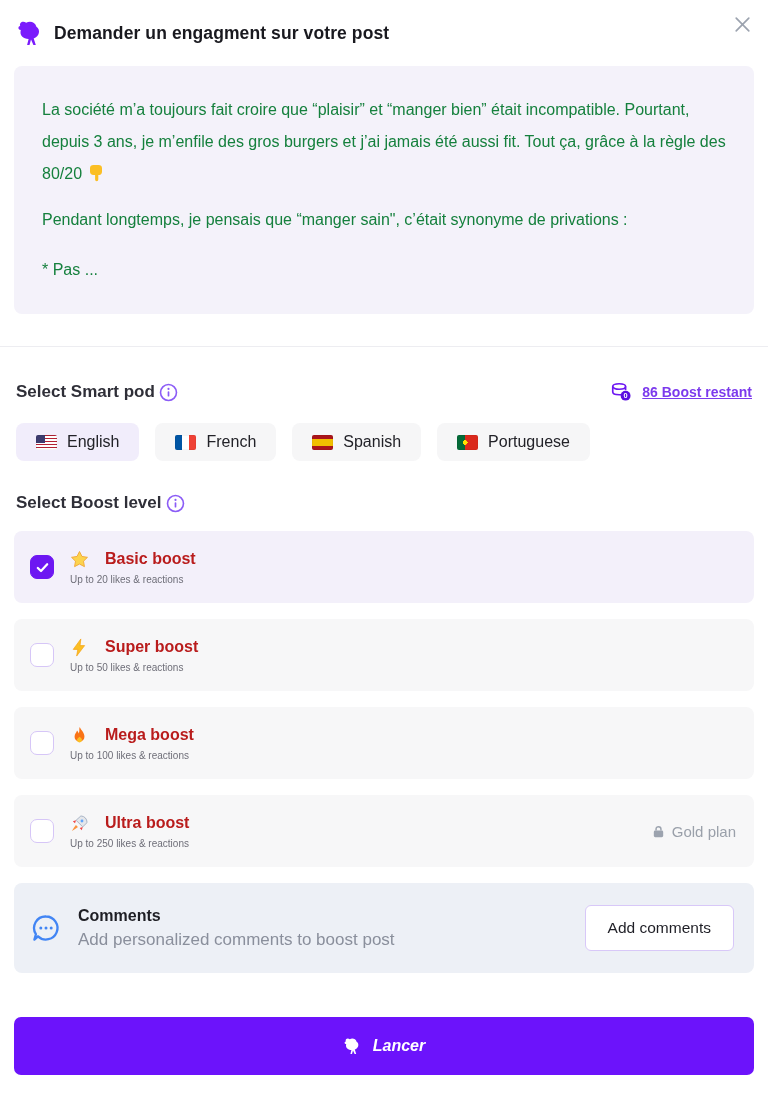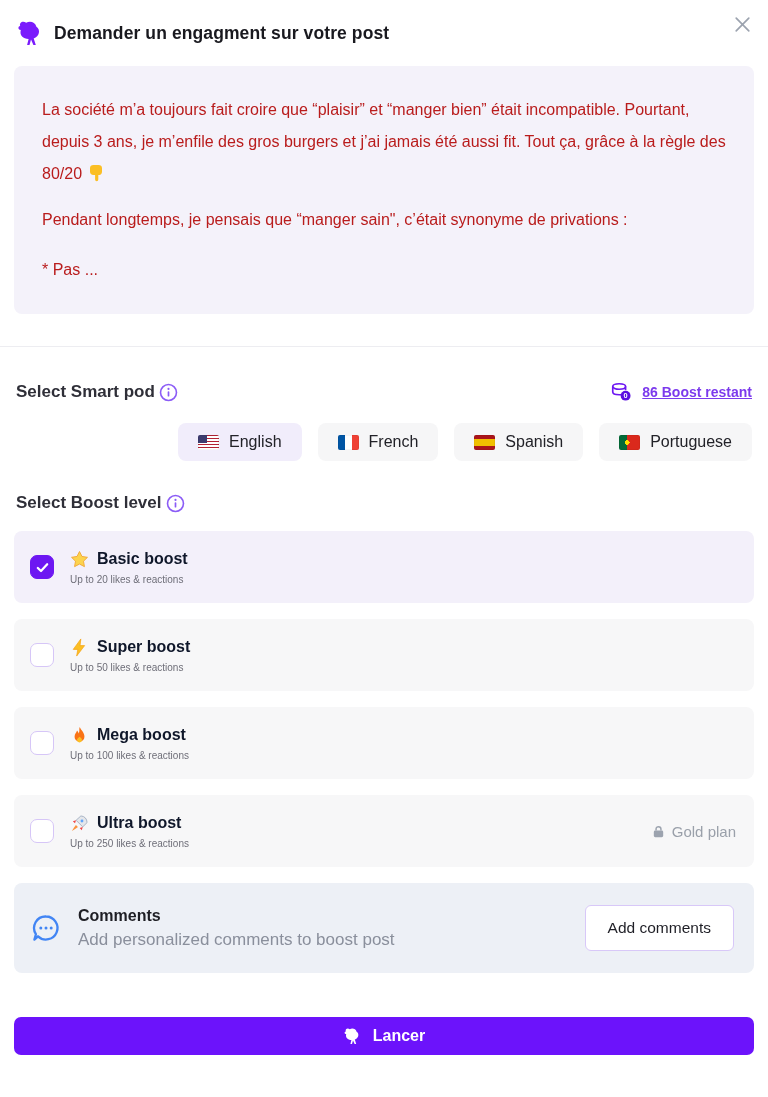--- a/index.html
+++ b/index.html
@@ -8,37 +8,37 @@
 
   
   .header { display:flex; align-items:center; gap:8px; padding:18px 16px 12px; position:relative; }
   .logo-duck { width:30px; height:30px; flex:0 0 auto; }
   .title { font-size:17.5px; font-weight:700; color:#19191f; letter-spacing:.1px; }
   .close-btn { position:absolute; top:12px; right:14px; width:24px; height:24px; cursor:pointer;
     display:flex; align-items:center; justify-content:center; }
 
   
   .post-box { margin:6px 14px 0; background:#f4f2fa; border-radius:8px; padding:28px 28px;
-    font-size:16px; line-height:32px; color:#b91c1c; }
+    font-size:16px; line-height:32px; color:#15803d; }
   .post-box p.p1 { margin-bottom:14px; }
   .post-box p.p2 { margin-bottom:18px; }
   .hand-icon { width:20px; height:20px; vertical-align:-4px; margin-left:4px; }
 
   .divider { margin-top:32px; border-top:1px solid #ededf1; }
 
   
   .section-row { margin:34px 16px 0; display:flex; align-items:center; justify-content:space-between; }
   .section-label-wrap { display:flex; align-items:center; gap:4px; }
   .section-label { font-size:17px; font-weight:700; color:#2f2f38; }
   .info-icon { width:19px; height:19px; display:inline-block; }
   .credits { display:flex; align-items:center; gap:10px; cursor:pointer; }
   .coins-icon { width:22px; height:22px; }
   .credits-link { font-size:14px; font-weight:700; color:#7c3aed; text-decoration:underline; }
 
-  .pills { margin:20px 16px 0; display:flex; gap:16px;justify-content:flex-end; }
+  .pills { margin:20px 16px 0; display:flex; gap:16px; }
   .pill { display:flex; align-items:center; gap:10px; background:#f6f6f7; border-radius:8px;
     padding:10px 20px; font-size:16px; color:#222228; cursor:pointer; }
   .pill.selected { background:#f1edfb; }
   .flag { width:21px; height:15px; border-radius:2px; display:inline-block; box-shadow:0 0 0 .5px rgba(0,0,0,.08) inset; }
   .flag-us { background-image:
       linear-gradient(#3c3b6e,#3c3b6e),
       repeating-linear-gradient(180deg,#b22234 0 1.5px,#fff 1.5px 3px);
     background-size:9px 8px,100% 100%; background-repeat:no-repeat; background-position:0 0; }
   .flag-fr { background:linear-gradient(90deg,#0055a4 0 33%,#fff 33% 66%,#ef4135 66%); }
   .flag-es { background:linear-gradient(180deg,#aa151b 0 25%,#f1bf00 25% 75%,#aa151b 75%); }
@@ -49,40 +49,40 @@
   
   .boost-section-label { margin:32px 16px 0; }
   .boost-rows { margin:18px 14px 0; display:flex; flex-direction:column; gap:16px; }
   .boost-row { height:72px; border-radius:8px; background:#f7f7f8; display:flex; align-items:center;
     padding:0 18px 0 16px; gap:16px; cursor:pointer; }
   .boost-row.selected { background:#f3f0fa; }
   .checkbox { width:24px; height:24px; border-radius:7px; background:#fff; border:1.5px solid #d6c6f7; flex:0 0 auto; }
   .checkbox.checked { background:#6d17f2; border-color:#6d17f2; display:flex; align-items:center; justify-content:center; }
   .checkbox.checked svg { width:15px; height:15px; }
   .boost-texts { display:flex; flex-direction:column; gap:5px; flex:1; }
-  .boost-title-row { display:flex; align-items:center; gap:8px; font-size:16px; font-weight:700; color:#0f172a; }
+  .boost-title-row { display:flex; align-items:center; gap:16px; font-size:16px; font-weight:700; color:#b91c1c; }
   .boost-emoji { width:19px; height:19px; }
   .boost-sub { font-size:10px; color:#6e6e78; }
   .plan-badge { display:flex; align-items:center; gap:6px; font-size:15px; color:#9aa0aa; }
   .lock-icon { width:15px; height:15px; }
 
   
   .comments { margin:16px 14px 0; background:#edf0f6; border-radius:8px; padding:22px 20px 22px 16px;
     display:flex; align-items:center; gap:16px; }
   .chat-icon { width:32px; height:32px; flex:0 0 auto; }
   .comments-texts { flex:1; display:flex; flex-direction:column; gap:5px; }
   .comments-title { font-size:16px; font-weight:700; color:#1e1e24; }
   .comments-sub { font-size:17px; color:#8a8f9c; }
   .add-comments-btn { background:#fff; border:1px solid #d8c8f8; border-radius:6px; padding:13px 22px;
     font-size:15.5px; color:#1f1f26; font-family:inherit; cursor:pointer; }
 
   
-  .launch-btn { margin:44px 14px 0; width:740px; height:38px; background:#6c13fb; border:none; border-radius:7px;
+  .launch-btn { margin:44px 14px 0; width:740px; height:58px; background:#6c13fb; border:none; border-radius:7px;
     color:#fff; font-size:16px; font-weight:700; font-family:inherit; display:flex; align-items:center;
-    justify-content:center; gap:10px; cursor:pointer; }
+    justify-content:center; gap:10px; cursor:pointer;font-style:italic; }
   .launch-duck { width:20px; height:20px; }
 </style>
 </head>
 <body>
 
 <div class="header">
   <svg class="logo-duck" viewBox="0 0 100 100">
     <path fill="#7a1bfc" d="M34 16 C22 8 10 16 14 27 C5 29 7 40 16 40 C11 58 24 70 42 70 L37 90 L45 90 L50 72 L58 90 L66 90 L59 68 C78 62 83 38 68 29 C64 13 46 9 34 16 Z"></path>
   </svg>
   <div class="title">Demander un engagment sur votre post</div>

